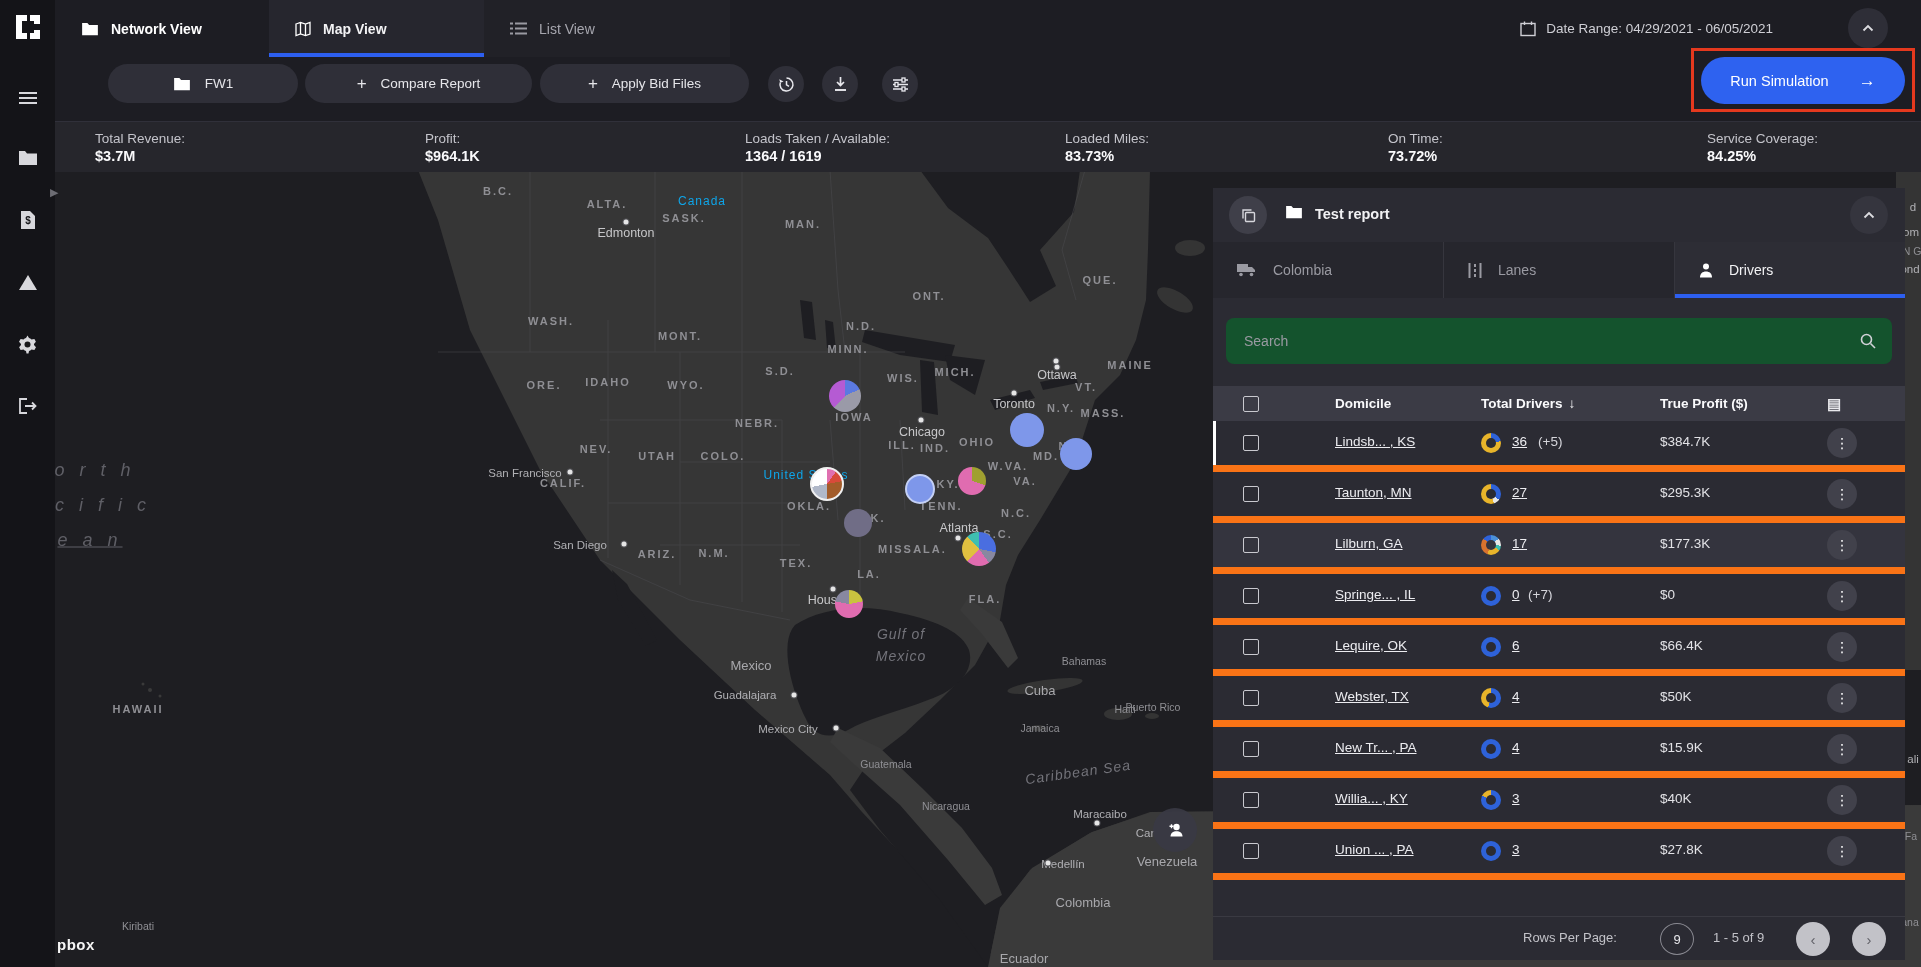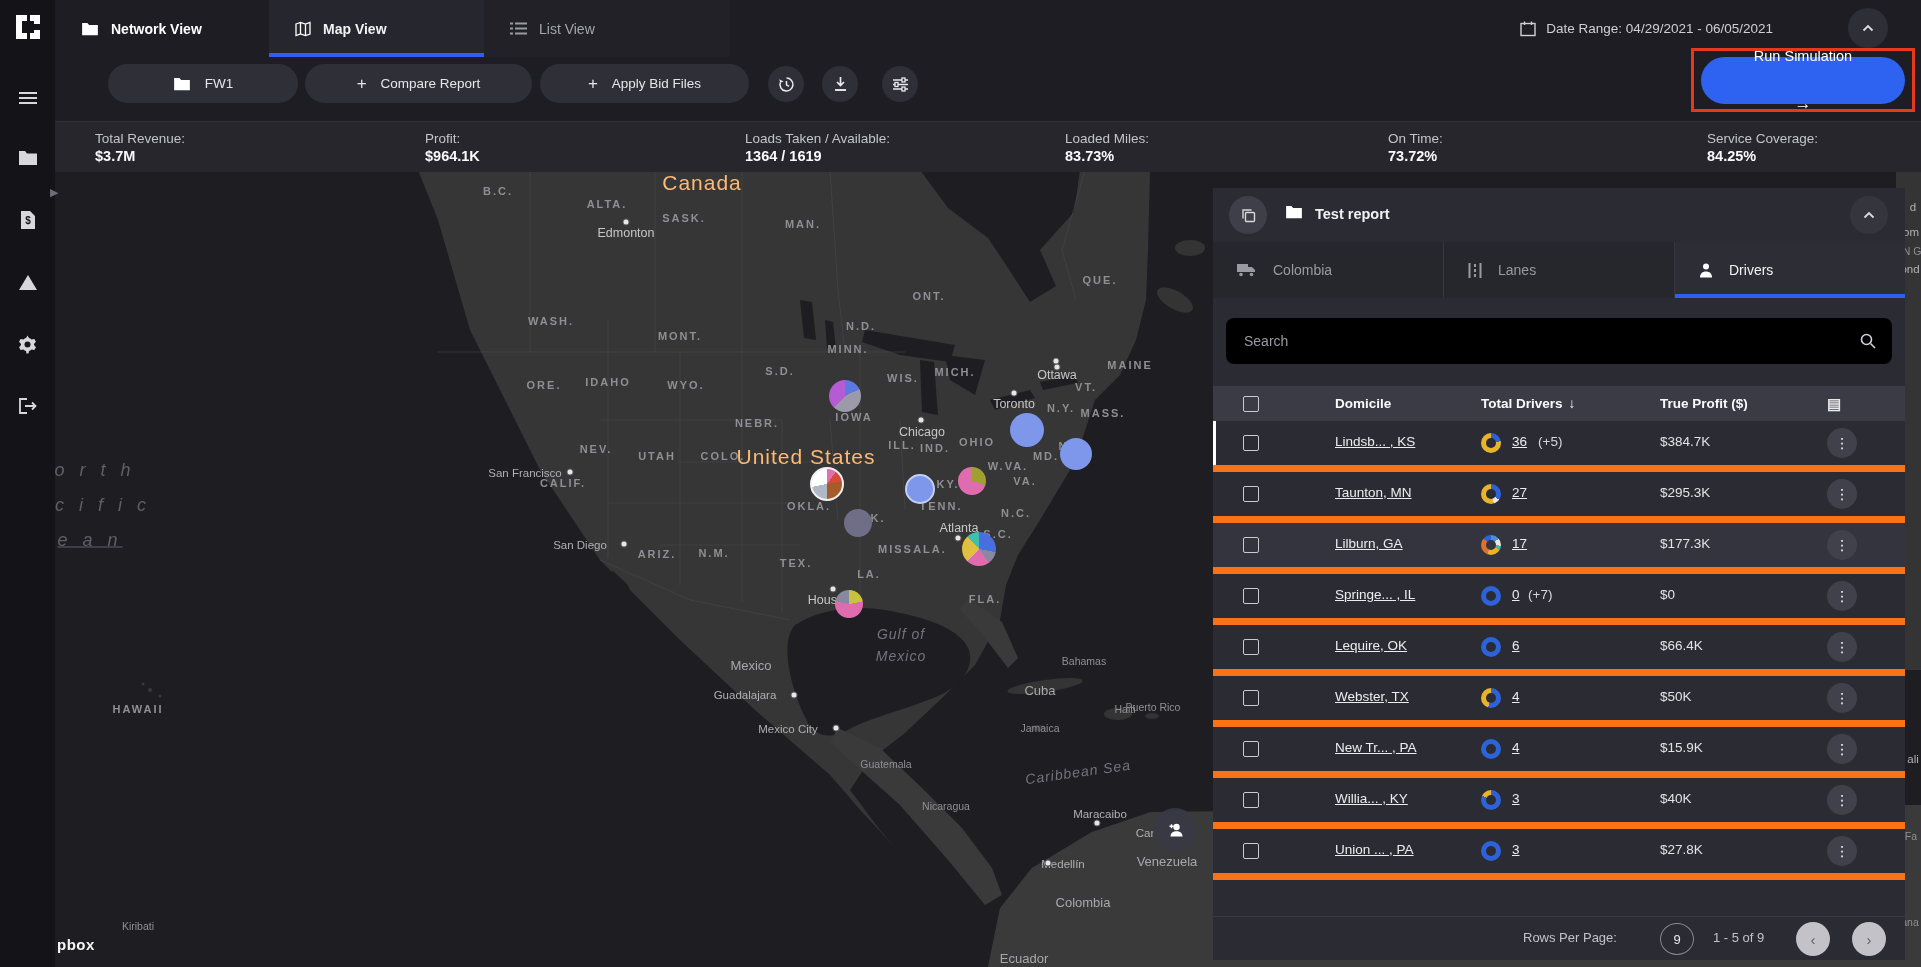--- a/index.html
+++ b/index.html
@@ -28,37 +28,37 @@
                display:flex;align-items:center;justify-content:center;cursor:pointer;}
 
   
   #toolbar{position:absolute;left:55px;top:57px;width:1866px;height:64px;background:#1d1d23;z-index:20;}
   .pill{position:absolute;top:7px;height:39px;border-radius:20px;background:#2f2f38;display:flex;align-items:center;
         justify-content:center;gap:14px;color:#e6e6ea;font-size:13.5px;cursor:pointer;box-sizing:border-box;}
   .circ{position:absolute;top:9px;width:36px;height:36px;border-radius:50%;background:#2f2f38;display:flex;
         align-items:center;justify-content:center;cursor:pointer;color:#e9e9ee;}
 
   #runsim{position:absolute;left:1701px;top:57px;width:204px;height:47px;border-radius:24px;background:#2e62f0;
-          display:flex;align-items:center;justify-content:center;gap:30px;color:#fff;font-size:14.5px;cursor:pointer;z-index:40;flex-direction:column;}
+          display:flex;align-items:center;justify-content:center;gap:30px;color:#fff;font-size:14.5px;cursor:pointer;z-index:40;}
   #redbox{position:absolute;left:1691px;top:48px;width:224px;height:64px;border:3px solid #e5391e;box-sizing:border-box;z-index:41;pointer-events:none;}
 
   
   #statsbar{position:absolute;left:55px;top:121px;width:1866px;height:51px;background:#26262c;z-index:20;
             display:grid;grid-template-columns:330px 320px 320px 323px 319px 1fr;padding-left:40px;box-sizing:border-box;
             border-top:1px solid #30303a;}
   .stat{display:flex;flex-direction:column;justify-content:center;gap:2px;}
   .stat .sl{font-size:13.5px;color:#c4c4cb;}
   .stat .sv{font-size:14.5px;font-weight:700;color:#fafafc;}
 
   
   #mapwrap{position:absolute;left:55px;top:170px;width:1866px;height:797px;background:#363636;overflow:hidden;}
   #mapwrap svg{position:absolute;left:0;top:0;}
   .ml{position:absolute;transform:translate(-50%,-50%);white-space:nowrap;pointer-events:none;}
   .ml.r{font-size:11px;letter-spacing:2px;color:#8f8f94;font-weight:700;}
-  .ml.b{font-size:21px;letter-spacing:1px;color:#fdba74;}
+  .ml.b{font-size:12px;letter-spacing:1px;color:#0ea5e9;margin-top:18px;}
   .ml.c{font-size:12.5px;color:#c7c7c9;}
   .ml.c2{font-size:11.5px;color:#b0b0b4;}
   .ml.n{font-size:13px;color:#a8a8ac;}
   .ml.s{font-size:10.5px;color:#8f8f94;}
   .ml.w{font-size:14px;font-style:italic;color:#73737a;letter-spacing:1px;}
   .ml.o{font-size:18px;font-style:italic;color:#5f5f66;letter-spacing:5px;}
   .mdot{position:absolute;width:5px;height:5px;border-radius:50%;background:#e6e6e6;transform:translate(-50%,-50%);box-shadow:0 0 0 1px #55555a;}
   .pie{position:absolute;border-radius:50%;transform:translate(-50%,-50%);box-sizing:border-box;}
   .map-attr{position:absolute;left:57px;top:936px;font-size:15px;font-weight:700;color:#f5f5f5;z-index:5;letter-spacing:.5px;}
   #addPerson{position:absolute;left:1153px;top:808px;width:44px;height:44px;border-radius:50%;background:rgba(58,58,68,.92);
@@ -73,21 +73,21 @@
   #p-folder{position:absolute;left:72px;top:17px;color:#fff;}
   #p-title{position:absolute;left:102px;top:18px;font-size:14.5px;font-weight:700;color:#f2f2f4;}
   #p-collapse{position:absolute;left:637px;top:8px;width:38px;height:38px;border-radius:50%;background:#35353e;
               display:flex;align-items:center;justify-content:center;cursor:pointer;}
   #p-tabs{height:56px;display:flex;flex:none;}
   .p-tab{flex:1;display:flex;align-items:center;gap:16px;padding-left:24px;background:#26262d;border-right:1px solid #36363e;
          cursor:pointer;position:relative;color:#9a9aa2;font-size:14px;}
   .p-tab:last-child{border-right:none;}
   .p-tab.active{background:#2d2d35;color:#f2f2f4;}
   .p-tab.active::after{content:"";position:absolute;left:0;right:0;bottom:0;height:4px;background:#2d5ff0;}
-  #p-search{margin:20px 13px 0 13px;height:46px;background:#000000;border-radius:8px;display:flex;align-items:center;flex:none;gap:18px;}
+  #p-search{margin:20px 13px 0 13px;height:46px;background:#14532d;border-radius:8px;display:flex;align-items:center;flex:none;gap:18px;}
   #p-search input{flex:1;background:transparent;border:none;outline:none;color:#e6e6ea;font-size:14px;padding:0 18px;
                   font-family:"Liberation Sans",sans-serif;}
   #p-search input::placeholder{color:#9a9aa2;}
   #p-search .mag{margin-right:16px;color:#d2d2d8;display:flex;}
   #thead{margin-top:22px;height:35px;background:#3b3b45;display:flex;align-items:center;font-size:13.5px;font-weight:700;
          color:#fafafc;position:relative;flex:none;}
   .cbx{width:16px;height:16px;border:1.6px solid #ckcccd;border:1.6px solid #c9c9cf;border-radius:2px;box-sizing:border-box;cursor:pointer;}
   #thead .cbx{position:absolute;left:30px;}
   .col-dom{position:absolute;left:122px;}
   .col-drv{position:absolute;left:268px;display:flex;align-items:center;gap:6px;}

